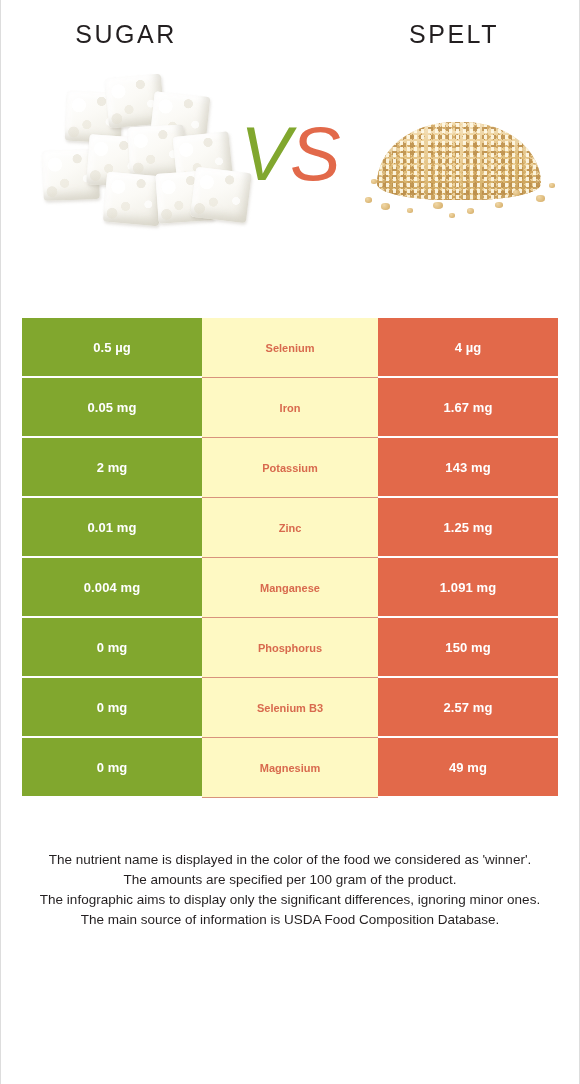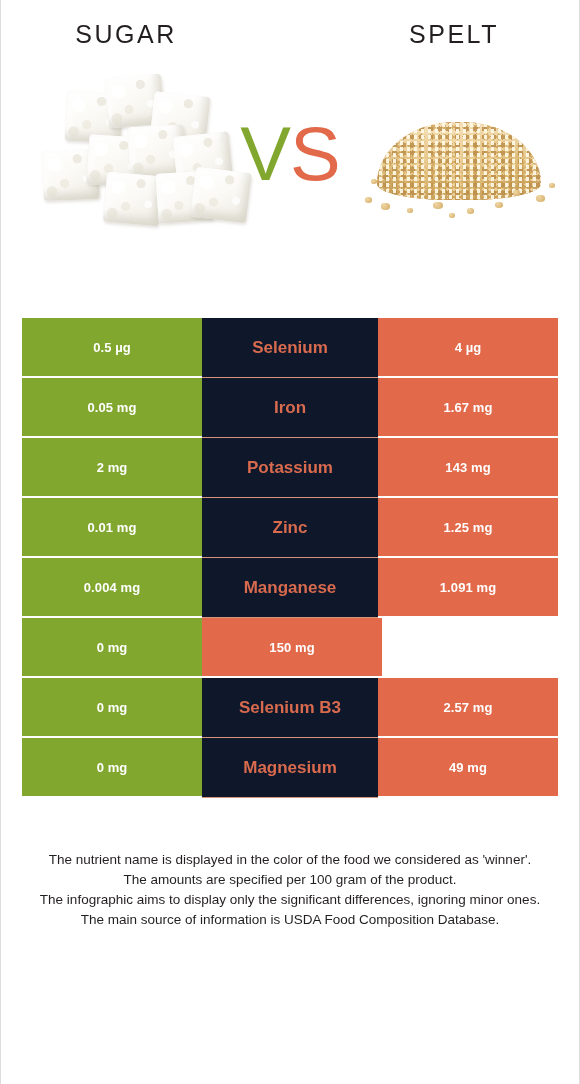--- a/index.html
+++ b/index.html
@@ -38,20 +38,21 @@
     white-space: nowrap;
   }
   .food-title.left  { left: 0;   width: 250px; }
   .food-title.right { right: 0;  width: 250px; }
 
   
   .hero {
     position: relative;
     height: 222px;
     width: 100%;
+    font-style: italic;
   }
 
   .vs {
     position: absolute;
     left: 0; right: 0;
     top: 48px;
     text-align: center;
     font-size: 76px;
     font-weight: 400;
     line-height: 1;
@@ -176,24 +177,24 @@
     color: #ffffff;
     font-weight: 600;
     letter-spacing: .1px;
     border-bottom: 2px solid #ffffff;
   }
   .cell-left  { background: #81a72e; }
   .cell-right { background: #e2694a; }
 
   .cell-mid {
     flex: 1;
-    background: #0f172a;
+    background: #fef9c3;
     color: #d86a4e;
     font-weight: 600;
-    font-size: 17px;
+    font-size: 11px;
     border-bottom: 1px solid #d8937c;
     border-top: 1px solid transparent;
   }
   .row:first-child .cell-mid { border-top: none; }
 
   
   .footer {
     margin-top: 52px;
     padding: 0 26px;
     text-align: center;
@@ -277,20 +278,21 @@
     </div>
 
     <div class="row">
       <div class="cell cell-left">0.004 mg</div>
       <div class="cell cell-mid">Manganese</div>
       <div class="cell cell-right">1.091 mg</div>
     </div>
 
     <div class="row">
       <div class="cell cell-left">0 mg</div>
+      <div class="cell cell-mid">Phosphorus</div>
       <div class="cell cell-right">150 mg</div>
     </div>
 
 
     <div class="row">
       <div class="cell cell-left">0 mg</div>
       <div class="cell cell-mid">Selenium B3</div>
       <div class="cell cell-right">2.57 mg</div>
     </div>
 

